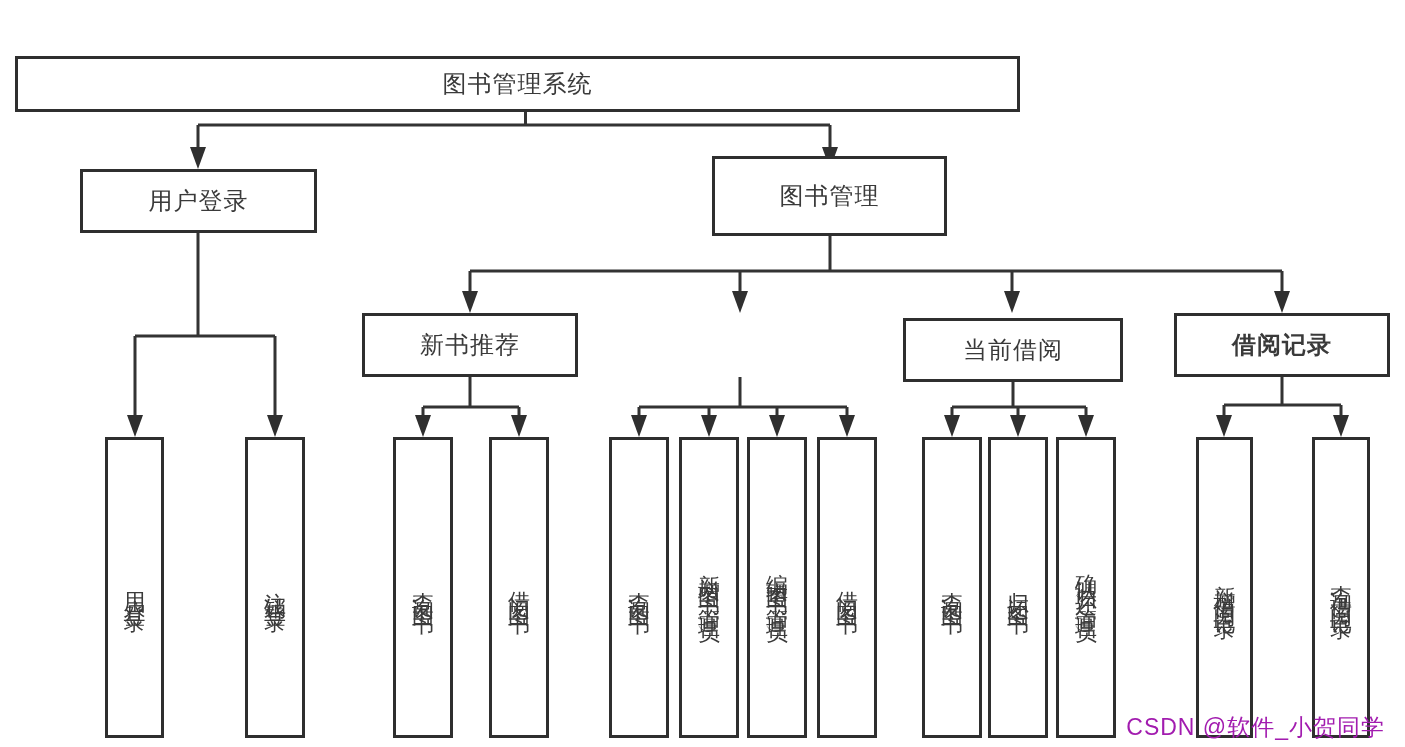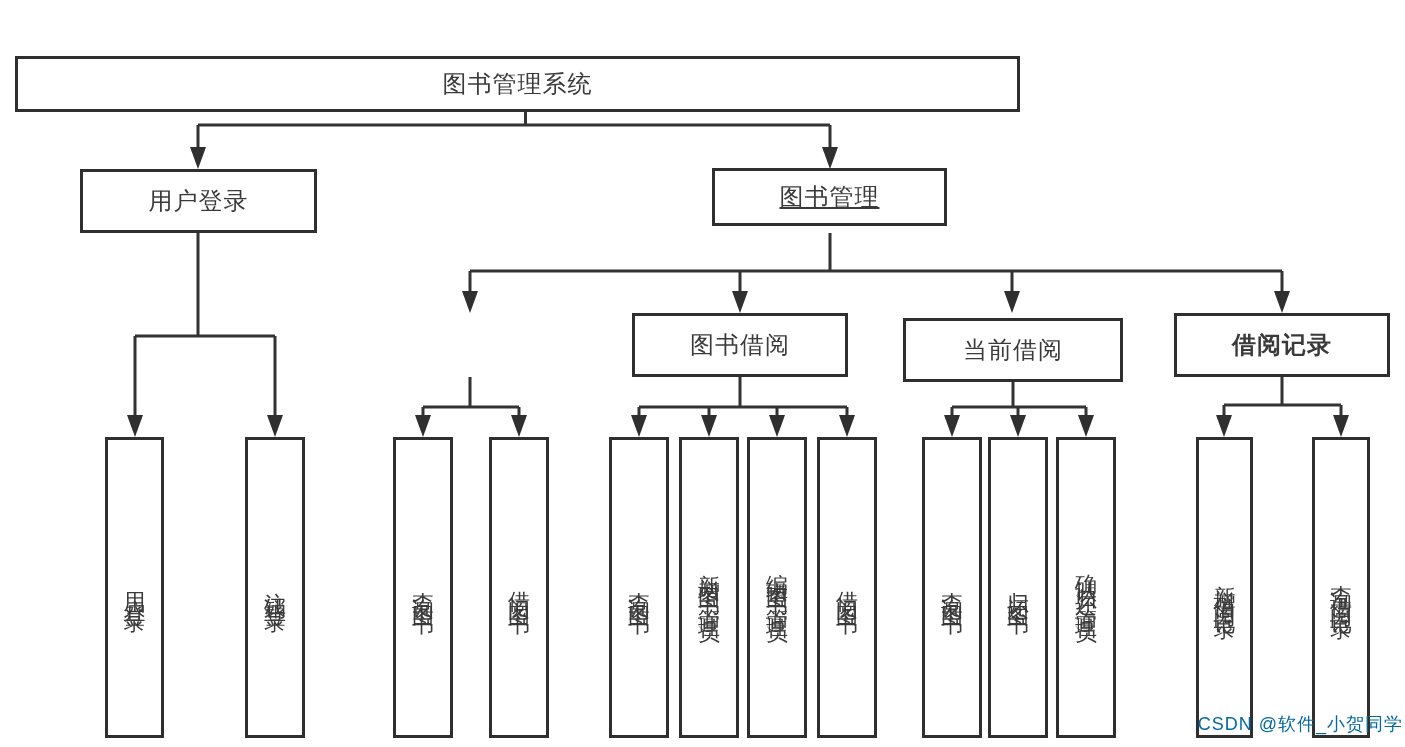--- a/index.html
+++ b/index.html
@@ -43,23 +43,23 @@
     justify-content: center;
     writing-mode: vertical-rl;
     text-orientation: mixed;
     font-size: 22px;
     letter-spacing: 7px;
     line-height: 1;
   }
   .watermark {
     position: absolute;
     top: 712px;
-    right: 2px;
-    font-size: 18px;
-    color: #0369a1;
+    right: 20px;
+    font-size: 23px;
+    color: #a21caf;
     letter-spacing: 1px;
     white-space: nowrap;
   }
 </style>
 </head>
 <body>
 
 <div class="canvas">
 
   <svg class="connectors" viewBox="0 0 1405 747" xmlns="http://www.w3.org/2000/svg">
@@ -121,23 +121,23 @@
     </g>
     <g fill="#2f2f2f" stroke="none">
       <polygon points="1216,415 1232,415 1224,437"></polygon>
       <polygon points="1333,415 1349,415 1341,437"></polygon>
     </g>
   </svg>
 
   <div class="node hbox" style="left:15px; top:28px; width:1005px; height:56px;margin-top:28px;">图书管理系统</div>
 
   <div class="node hbox" style="left:80px; top:169px; width:237px; height:64px;">用户登录</div>
-  <div class="node hbox" style="left:712px; top:168px; width:235px; height:58px;text-decoration:underline;">图书管理</div>
+  <div class="node hbox" style="left:712px; top:156px; width:235px; height:80px;">图书管理</div>
 
-  <div class="node hbox" style="left:632px; top:313px; width:216px; height:64px;">图书借阅</div>
+  <div class="node hbox" style="left:362px; top:313px; width:216px; height:64px;">新书推荐</div>
   <div class="node hbox" style="left:903px; top:318px; width:220px; height:64px;">当前借阅</div>
   <div class="node hbox" style="left:1174px; top:313px; width:216px; height:64px;font-weight:bold;">借阅记录</div>
 
   <div class="node vbox" style="left:105px; top:437px; width:59px; height:301px;">用户登录</div>
   <div class="node vbox" style="left:245px; top:437px; width:60px; height:301px;">注销登录</div>
 
   <div class="node vbox" style="left:393px; top:437px; width:60px; height:301px;">查询图书</div>
   <div class="node vbox" style="left:489px; top:437px; width:60px; height:301px;">借阅图书</div>
 
   <div class="node vbox" style="left:609px; top:437px; width:60px; height:301px;">查询图书</div>

